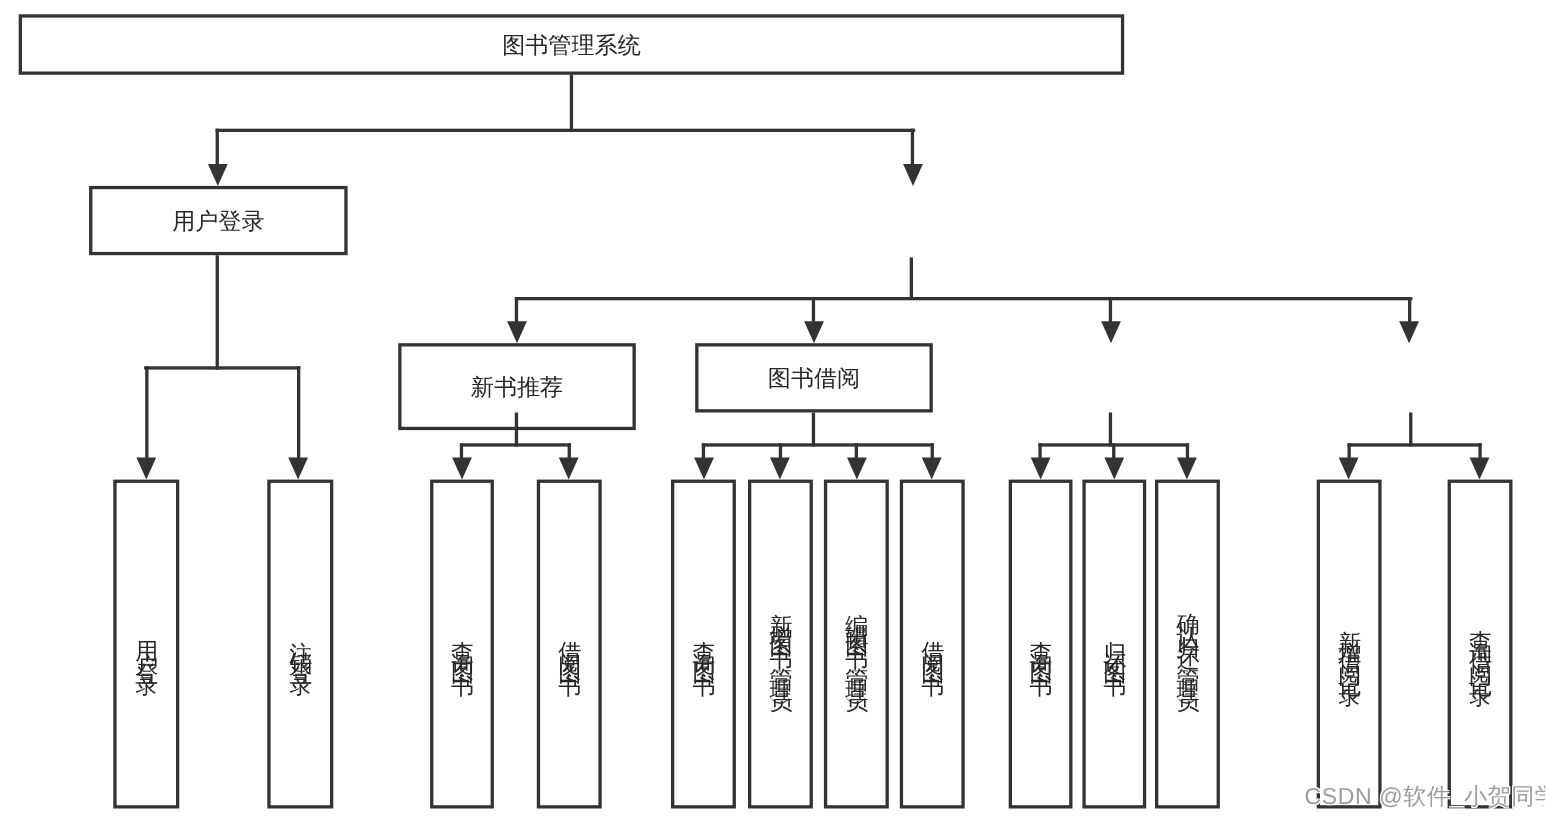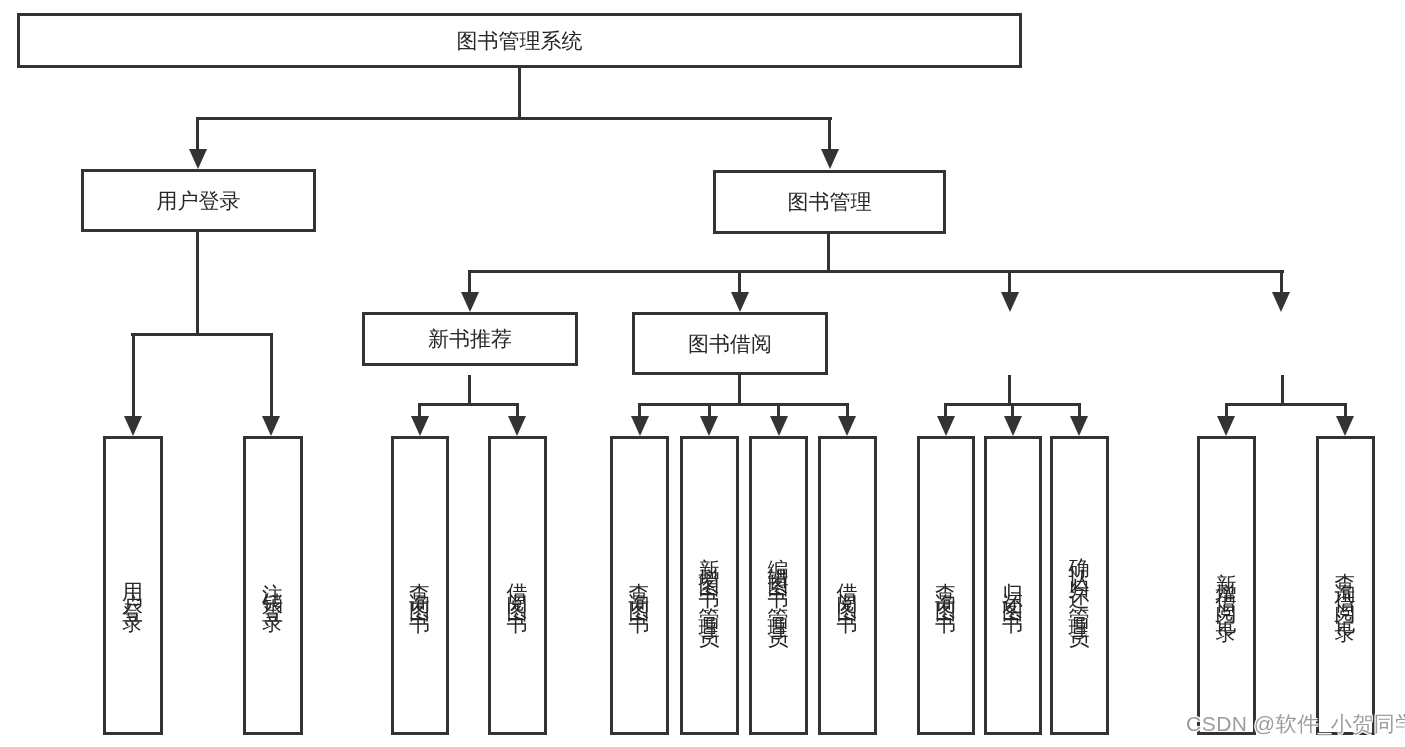--- a/index.html
+++ b/index.html
@@ -58,21 +58,20 @@
   <div>
     <div class="vline" style="left:518px;top:68px;height:51px;"></div>
     <div class="hline" style="left:196px;top:117px;width:636px;"></div>
     <div class="vline" style="left:196px;top:117px;height:34px;"></div>
     <div class="arrow" style="left:189px;top:149px;"></div>
     <div class="vline" style="left:828px;top:117px;height:34px;"></div>
     <div class="arrow" style="left:821px;top:149px;"></div>
   </div>
 
   <div class="node" style="left:81px;top:169px;width:235px;height:63px;">用户登录</div>
-  <div class="node" style="left:713px;top:170px;width:233px;height:64px;">图书管理</div>
 
   <div>
     <div class="vline" style="left:196px;top:232px;height:104px;"></div>
     <div class="hline" style="left:131px;top:333px;width:142px;"></div>
     <div class="vline" style="left:132px;top:333px;height:84px;"></div>
     <div class="arrow" style="left:124px;top:416px;"></div>
     <div class="vline" style="left:270px;top:333px;height:84px;"></div>
     <div class="arrow" style="left:262px;top:416px;"></div>
   </div>
 
@@ -82,22 +81,22 @@
     <div class="vline" style="left:468px;top:270px;height:24px;"></div>
     <div class="arrow" style="left:461px;top:292px;"></div>
     <div class="vline" style="left:738px;top:270px;height:24px;"></div>
     <div class="arrow" style="left:731px;top:292px;"></div>
     <div class="vline" style="left:1008px;top:270px;height:24px;"></div>
     <div class="arrow" style="left:1001px;top:292px;"></div>
     <div class="vline" style="left:1280px;top:270px;height:24px;"></div>
     <div class="arrow" style="left:1272px;top:292px;"></div>
   </div>
 
-  <div class="node" style="left:362px;top:312px;width:216px;height:54px;">新书推荐</div>
-  <div class="node" style="left:632px;top:312px;width:196px;height:63px;">图书借阅</div>
+  <div class="node" style="left:362px;top:312px;width:216px;height:79px;">新书推荐</div>
+  <div class="node" style="left:632px;top:312px;width:216px;height:63px;">图书借阅</div>
 
   <div>
     <div class="vline" style="left:468px;top:375px;height:31px;"></div>
     <div class="hline" style="left:419px;top:403px;width:100px;"></div>
     <div class="vline" style="left:418px;top:403px;height:14px;"></div>
     <div class="arrow" style="left:411px;top:416px;"></div>
     <div class="vline" style="left:516px;top:403px;height:14px;"></div>
     <div class="arrow" style="left:508px;top:416px;"></div>
   </div>
 

